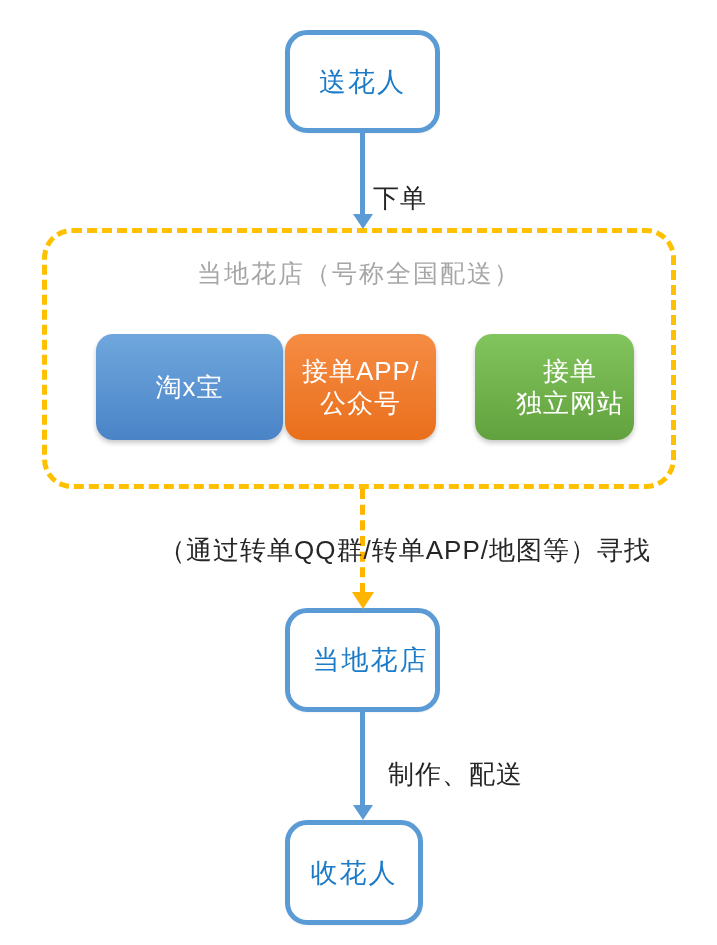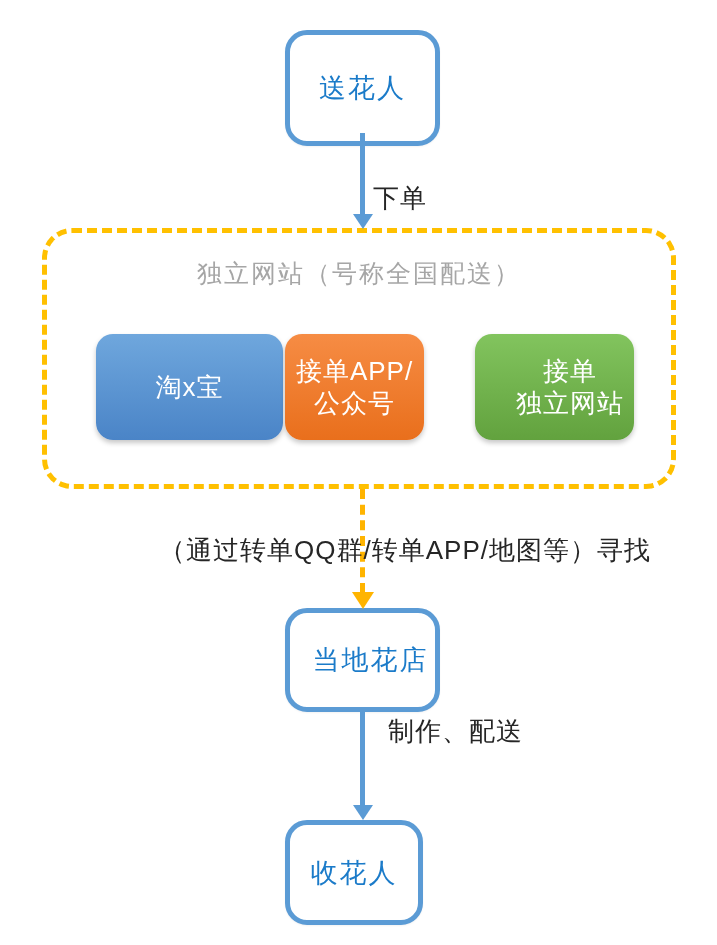--- a/index.html
+++ b/index.html
@@ -22,21 +22,21 @@
     border-radius: 22px;
     display: flex;
     align-items: center;
     justify-content: center;
     color: #1B7BC9;
     font-size: 27px;
     letter-spacing: 2px;
     z-index: 5;
     box-shadow: 0 1px 2px rgba(0,0,0,0.05);
   }
-  .node-sender   { left: 285px; top: 30px;  width: 155px; height: 116px; }
+  .node-sender   { left: 285px; top: 30px;  width: 155px; height: 103px; }
   .node-shop     { left: 285px; top: 608px; width: 155px; height: 104px; padding-left: 16px; }
   .node-receiver { left: 285px; top: 820px; width: 138px; height: 105px; }
 
   
   .platform-box {
     position: absolute;
     left: 42px; top: 228px;
     width: 634px; height: 261px;
     border: 5px dashed #FFC000;
     border-radius: 30px;
@@ -66,21 +66,21 @@
     justify-content: center;
     color: #ffffff;
     font-size: 26px;
     letter-spacing: 1px;
     line-height: 1.25;
     z-index: 4;
     box-shadow: 0 3px 5px rgba(0,0,0,0.22);
     text-align: center;
   }
   .tile-blue   { left: 96px;  width: 187px; background: linear-gradient(180deg, #6FA7DD 0%, #4A84C7 100%); }
-  .tile-orange { left: 285px; width: 139px; background: linear-gradient(180deg, #F68C44 0%, #E96F1C 100%); }
+  .tile-orange { left: 285px; width: 151px; background: linear-gradient(180deg, #F68C44 0%, #E96F1C 100%); }
   .tile-green  { left: 475px; width: 159px; background: linear-gradient(180deg, #82C45E 0%, #62A23E 100%); padding-left: 31px; }
 
   
   .arrow-stem-blue {
     position: absolute;
     width: 5px;
     background: #5B9BD5;
     left: 360px;
     z-index: 6;
   }
@@ -120,21 +120,21 @@
   .edge-label {
     position: absolute;
     color: #262626;
     font-size: 26px;
     letter-spacing: 1px;
     z-index: 7;
     white-space: nowrap;
   }
   .label-order   { left: 373px; top: 157px; margin-top: 24px; }
   .label-find    { left: 0; top: 533px; width: 651px; text-align: right; }
-  .label-deliver { left: 388px; top: 714px; text-align: right; }
+  .label-deliver { left: 388px; top: 757px; text-align: right; }
 
   
   .watermark {
     position: absolute;
     left: 242px; top: 446px;
     width: 260px; height: 85px;
     z-index: 1;
     display: flex;
     align-items: center;
     pointer-events: none;
@@ -171,21 +171,21 @@
 
   <div class="node node-sender">
     <span>送花人</span>
   </div>
 
   <div class="arrow-stem-blue stem-1"></div>
   <div class="arrow-head-blue head-1"></div>
   <div class="edge-label label-order">下单</div>
 
   <div class="platform-box"></div>
-  <div class="platform-title">独立网站（号称全国配送）</div>
+  <div class="platform-title">当地花店（号称全国配送）</div>
 
   <div class="tile tile-blue">
     <span>淘x宝</span>
   </div>
   <div class="tile tile-orange">
     <span>接单APP/</span>
     <span>公众号</span>
   </div>
   <div class="tile tile-green">
     <span>接单</span>

